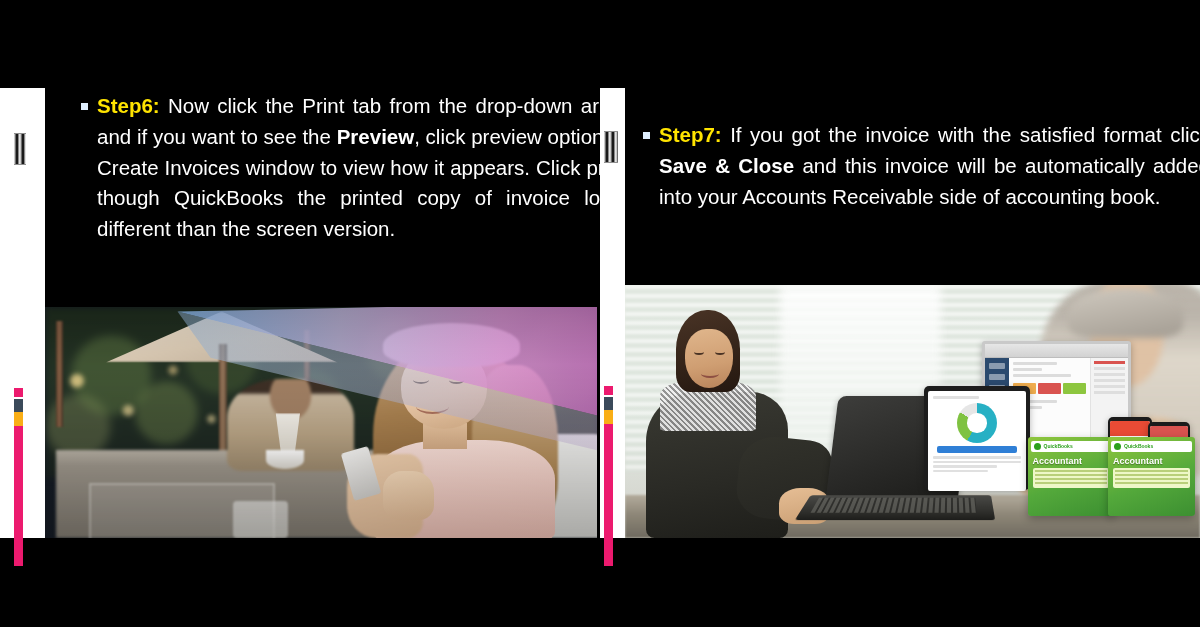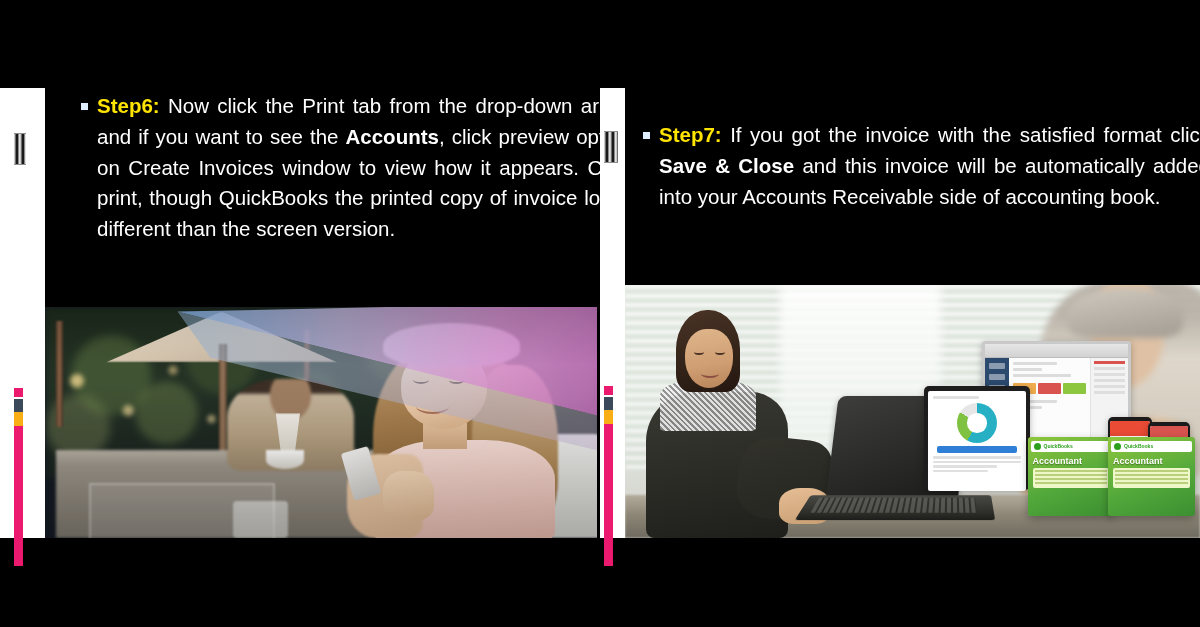--- a/index.html
+++ b/index.html
@@ -431,21 +431,21 @@
 </head>
 <body>
 
 <div class="stage">
 
   <div class="panel panel-left">
     <div class="text-left">
       <div class="bullet-row">
         <span class="bullet-sq"></span>
         <div class="body-text">
-          <span class="step">Step6:</span><span> Now click the Print tab from the drop-down arrow and if you want to see the </span><span class="em">Accounts</span><span>, click preview option on Create Invoices window to view how it appears. Click print, though QuickBooks the printed copy of invoice looks different than the screen version.</span>
+          <span class="step">Step6:</span><span> Now click the Print tab from the drop-down arrow and if you want to see the </span><span class="em">Preview</span><span>, click preview option on Create Invoices window to view how it appears. Click print, though QuickBooks the printed copy of invoice looks different than the screen version.</span>
         </div>
       </div>
     </div>
   </div>
 
   <div class="panel panel-right">
     <div class="text-right">
       <div class="bullet-row">
         <span class="bullet-sq"></span>
         <div class="body-text">

